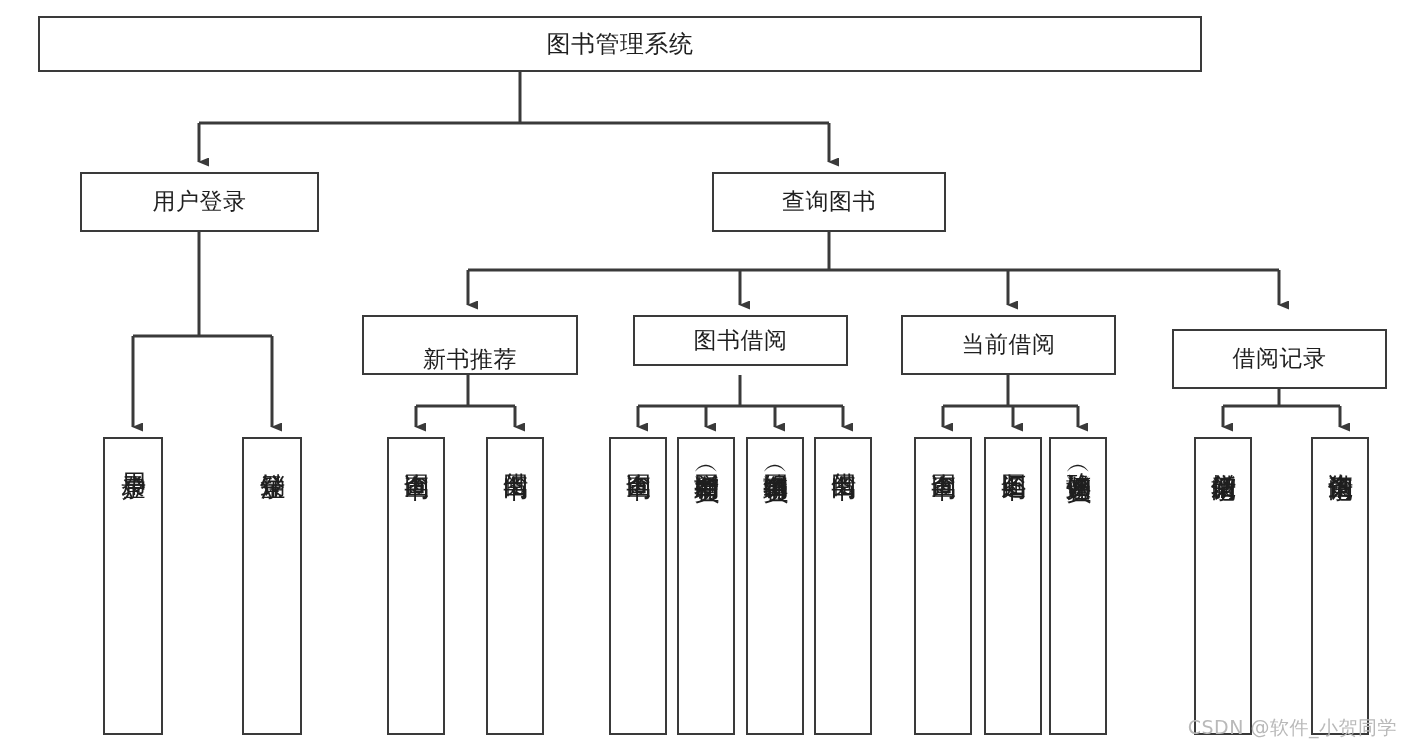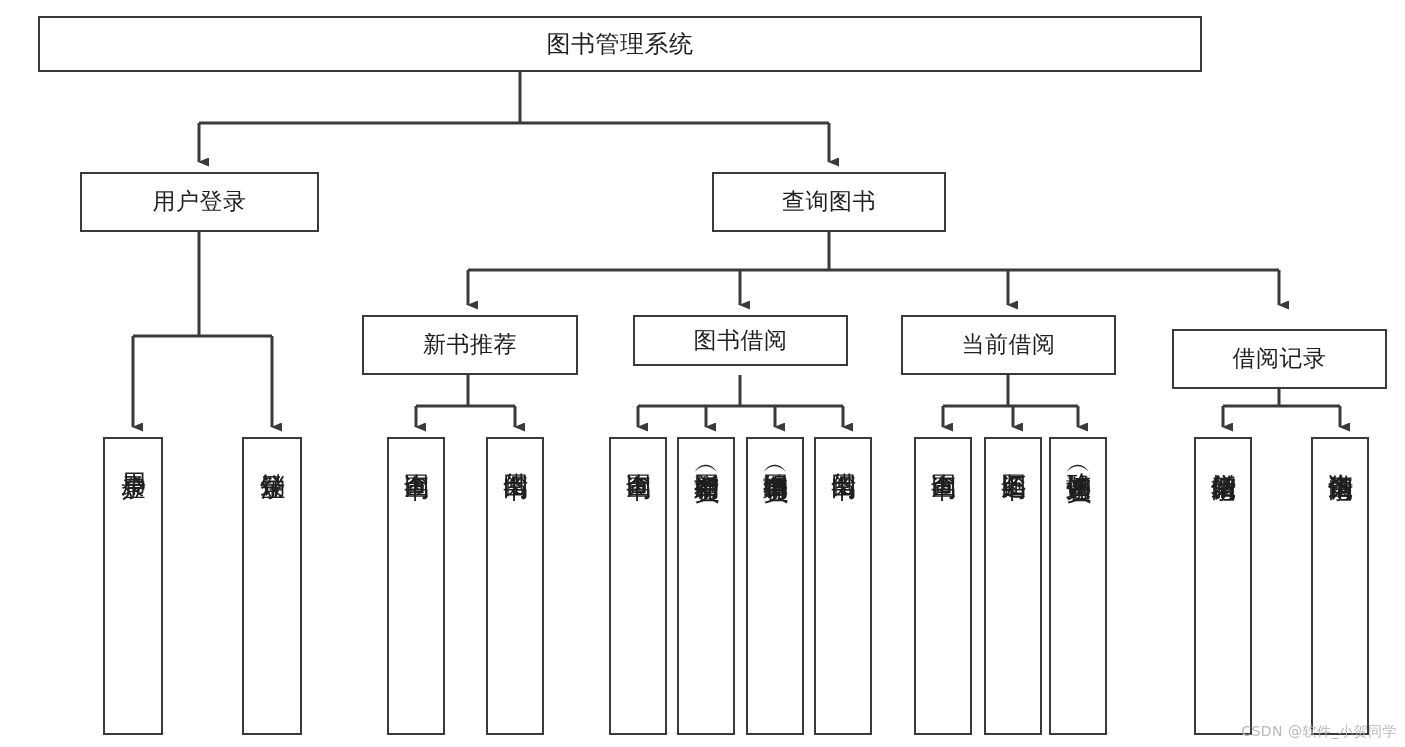--- a/index.html
+++ b/index.html
@@ -61,21 +61,21 @@
     text-orientation: upright;
     font-size: 25px;
     line-height: 1.05;
     letter-spacing: 1px;
     white-space: normal;
   }
   .watermark {
     position: absolute;
     right: 8px;
     bottom: 6px;
-    font-size: 14px;
+    font-size: 19px;
     color: #b9b9b9;
     letter-spacing: 0.5px;
     z-index: 3;
     white-space: nowrap;
   }
 </style>
 </head>
 <body>
 
 <div id="diagram-root">
@@ -134,21 +134,21 @@
     <span class="label">图书管理系统</span>
   </div>
 
   <div class="node horizontal" style="left:80px; top:172px; width:239px; height:60px;">
     <span class="label">用户登录</span>
   </div>
   <div class="node horizontal" style="left:712px; top:172px; width:234px; height:60px;">
     <span class="label">查询图书</span>
   </div>
 
-  <div class="node horizontal" style="left:362px; top:315px; width:216px; height:60px;">
+  <div class="node horizontal" style="left:362px; top:315px; width:216px; height:60px;align-items:flex-end;">
     <span class="label">新书推荐</span>
   </div>
   <div class="node horizontal" style="left:633px; top:315px; width:215px; height:51px;">
     <span class="label">图书借阅</span>
   </div>
   <div class="node horizontal" style="left:901px; top:315px; width:215px; height:60px;">
     <span class="label">当前借阅</span>
   </div>
   <div class="node horizontal" style="left:1172px; top:329px; width:215px; height:60px;">
     <span class="label">借阅记录</span>

